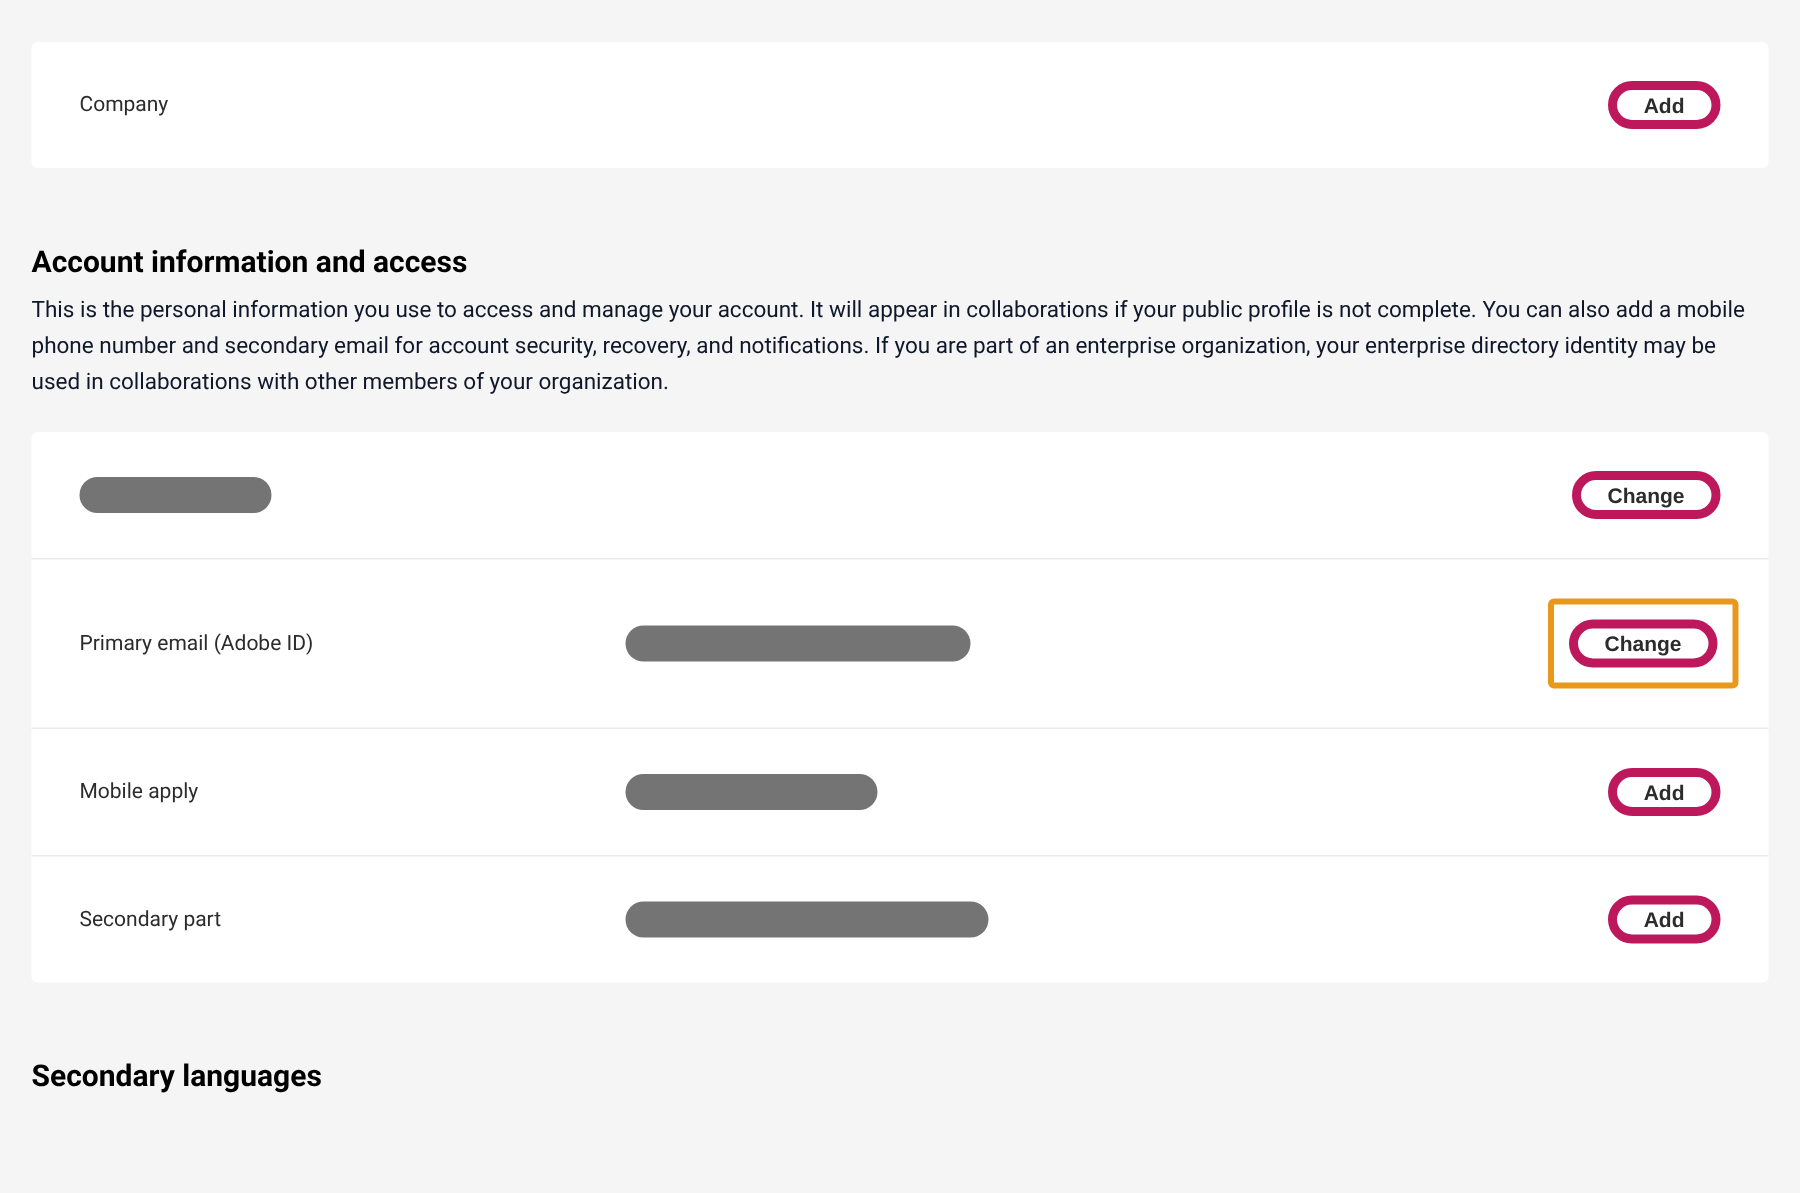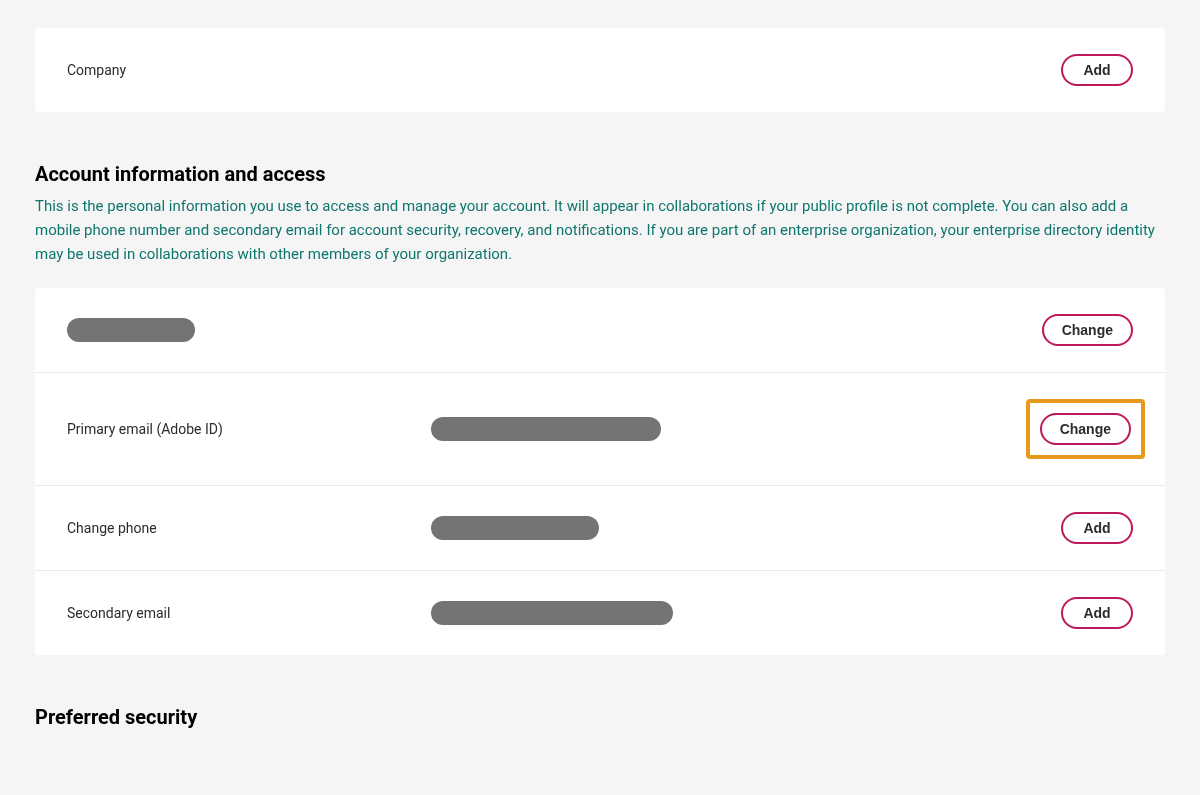--- a/index.html
+++ b/index.html
@@ -9,21 +9,21 @@
     }
     body {
       font-family: -apple-system, BlinkMacSystemFont, "Segoe UI", Roboto, Helvetica, Arial, sans-serif;
       background: #f5f5f5;
       color: #2c2c2c;
       width: 1200px;
       height: 795px;
       overflow: hidden;
     }
     .container {
-      padding: 0 35px;
+      padding: 0 21px;
     }
     .card {
       background: #ffffff;
       border-radius: 4px;
       width: 100%;
     }
     .row {
       display: flex;
       align-items: center;
       padding: 26px 32px;
@@ -47,21 +47,21 @@
       background: #747474;
       height: 24px;
       border-radius: 12px;
     }
     .row-action {
       flex-shrink: 0;
       display: flex;
       align-items: center;
     }
     .btn {
-      border: 2px solid #be185d;
+      border: 6px solid #be185d;
       background: transparent;
       color: #2c2c2c;
       font-size: 14px;
       font-weight: 700;
       border-radius: 18px;
       height: 32px;
       padding: 0 18px;
       cursor: pointer;
       display: inline-flex;
       align-items: center;
@@ -76,21 +76,21 @@
     }
     .section-title {
       font-size: 20px;
       font-weight: 700;
       color: #000000;
       margin-top: 50px;
       margin-bottom: 8px;
     }
     .section-desc {
       font-size: 15px;
-      color: #0f766e;
+      color: #0f172a;
       line-height: 1.6;
       margin-bottom: 22px;
     }
     .spacer-top {
       height: 28px;
     }
   </style>
 </head>
 <body>
 
@@ -127,36 +127,36 @@
         <div class="placeholder-pill" style="width:230px"></div>
       </div>
       <div class="row-action">
         <div class="highlight-box">
           <button class="btn">Change</button>
         </div>
       </div>
     </div>
 
     <div class="row">
-      <div class="row-label">Change phone</div>
+      <div class="row-label">Mobile apply</div>
       <div class="row-value">
         <div class="placeholder-pill" style="width:168px"></div>
       </div>
       <div class="row-action">
         <button class="btn">Add</button>
       </div>
     </div>
 
     <div class="row">
-      <div class="row-label">Secondary email</div>
+      <div class="row-label">Secondary part</div>
       <div class="row-value">
         <div class="placeholder-pill" style="width:242px"></div>
       </div>
       <div class="row-action">
         <button class="btn">Add</button>
       </div>
     </div>
 
   </div>
 
-  <h2 class="section-title">Preferred security</h2>
+  <h2 class="section-title">Secondary languages</h2>
 
 </div>
 
 </body></html>

